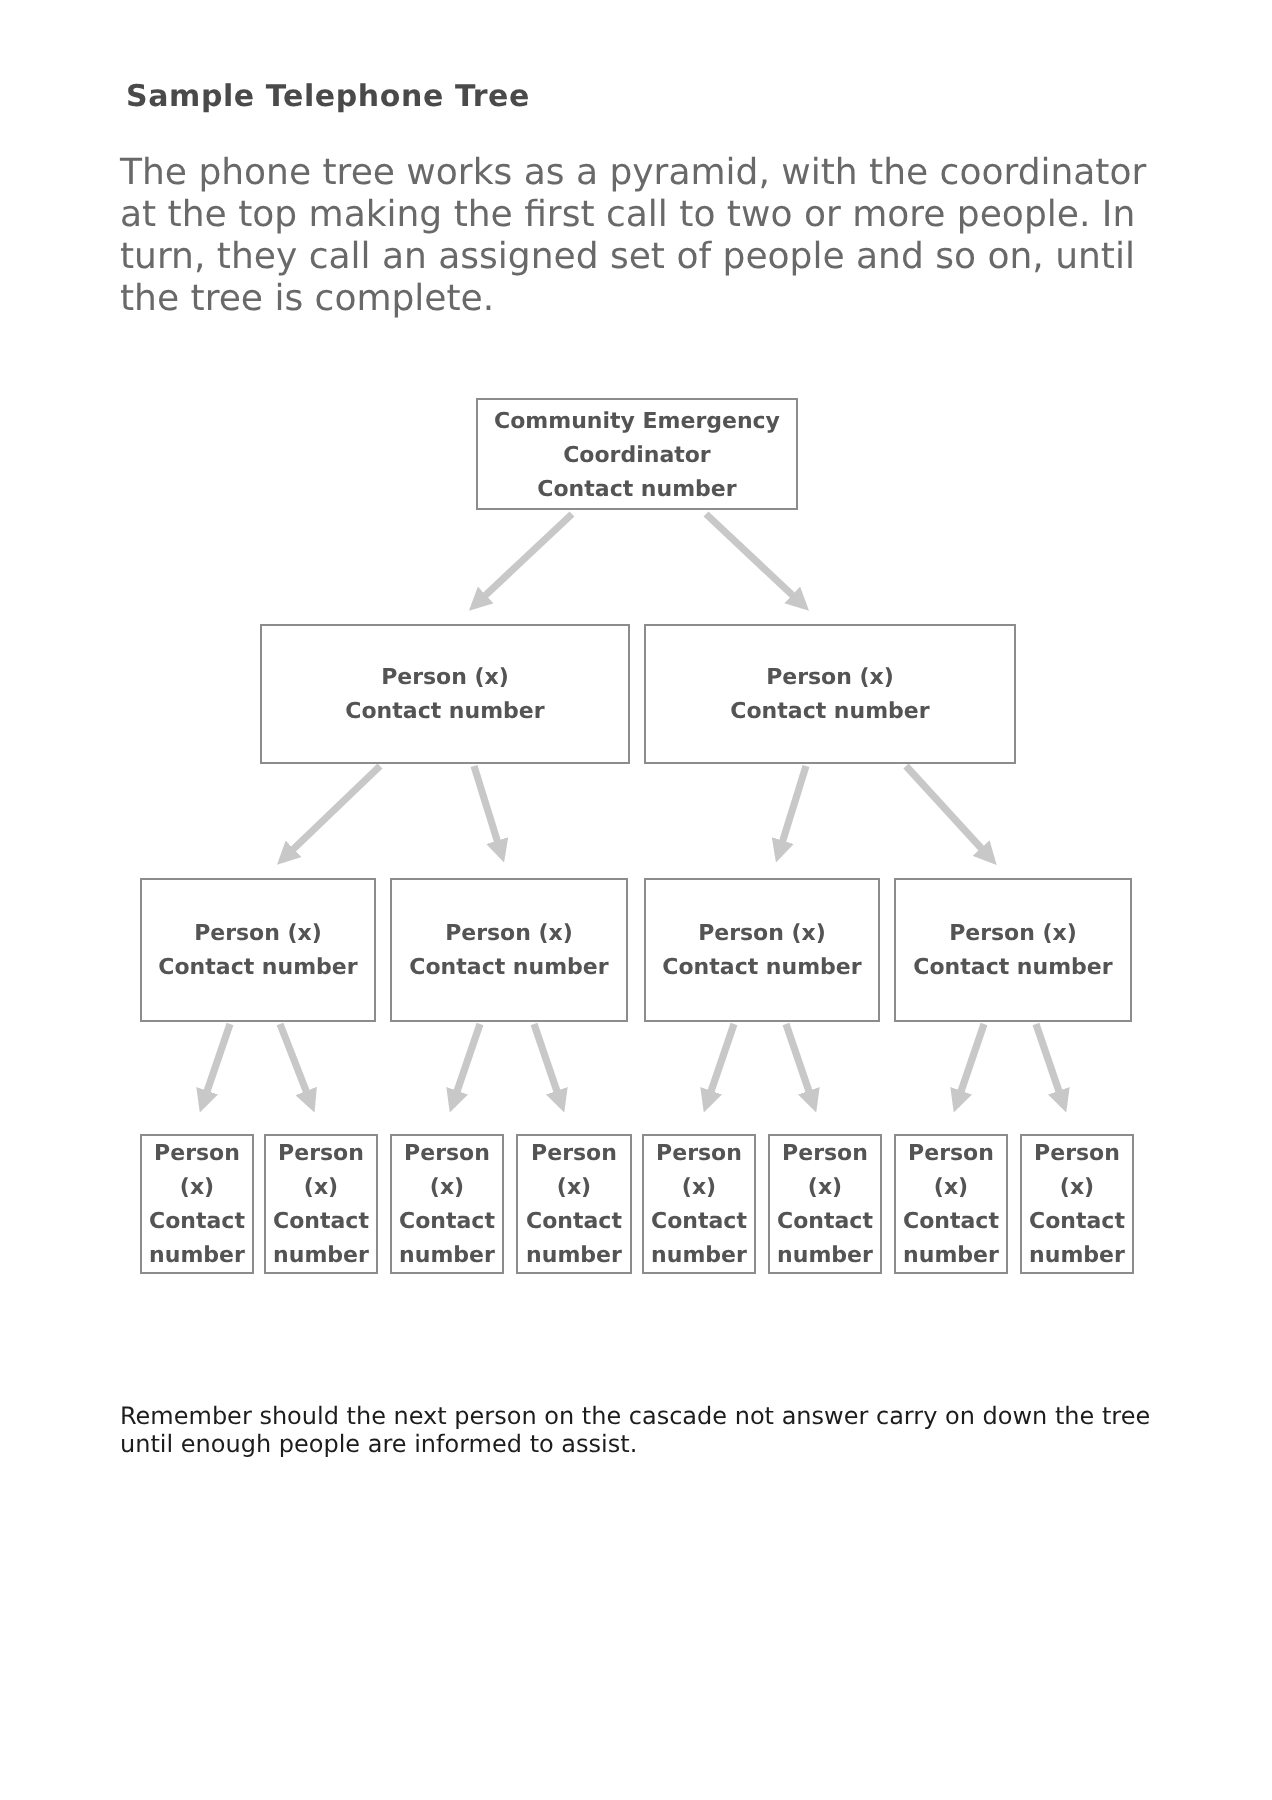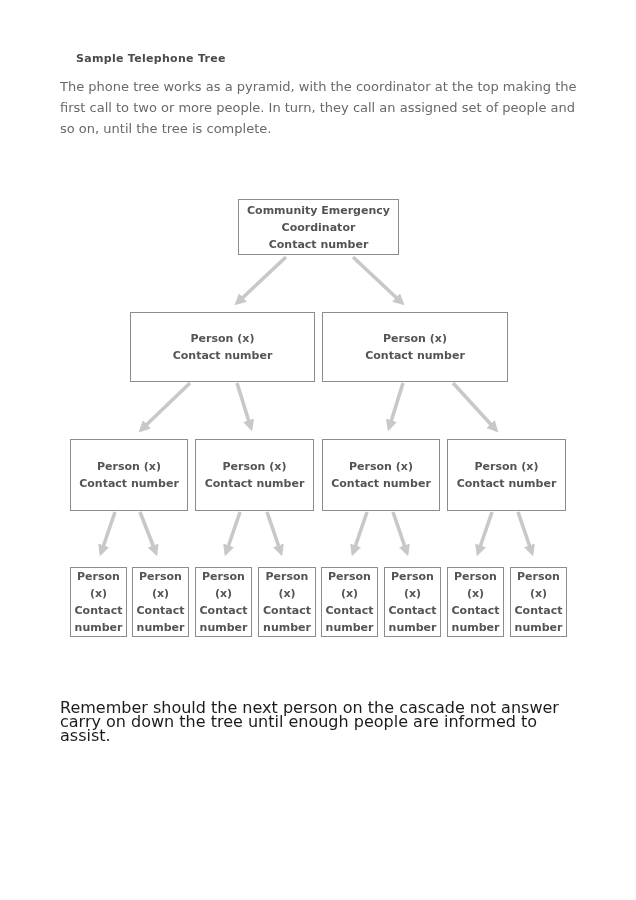--- a/index.html
+++ b/index.html
@@ -5,43 +5,43 @@
   html,body{margin:0;padding:0;background:#ffffff;}
   .page{
     position:relative;
     width:636px;height:900px;
     background:#ffffff;
     font-family:"DejaVu Sans","Liberation Sans",sans-serif;
     overflow:hidden;
   }
   .doc-title{
     position:absolute;left:60px;top:36px;
-    font-size:11px;font-weight:bold;color:#4a4a4a;
-    letter-spacing:0.3px;margin:16px;
+    font-size:15px;font-weight:bold;color:#4a4a4a;
+    letter-spacing:0.3px;margin:3px;
   }
   .intro-paragraph{
     position:absolute;left:60px;top:76px;width:520px;
-    font-size:13px;line-height:21px;color:#696969;margin:0;
+    font-size:18px;line-height:21px;color:#696969;margin:0;
   }
   .diagram{position:absolute;left:0;top:0;width:636px;height:900px;}
   .arrows-svg{position:absolute;left:0;top:0;}
   .tree-box{
     position:absolute;
     box-sizing:border-box;
     border:1px solid #8c8c8c;
     background:#ffffff;
     display:flex;flex-direction:column;
     justify-content:center;
     text-align:center;
     font-size:11px;font-weight:bold;color:#545454;
     line-height:17px;
   }
   .note-paragraph{
     position:absolute;left:60px;top:701px;width:524px;
-    font-size:16px;line-height:14px;color:#1c1c1c;margin:0;
+    font-size:12px;line-height:14px;color:#1c1c1c;margin:0;
   }
   .footer{position:absolute;left:60px;top:846px;width:517px;}
   .page-number{
     font-family:"DejaVu Serif","Liberation Serif",serif;
     font-size:10px;color:#333333;display:block;line-height:14px;
   }
   .footer-rule{
     border:0;border-top:1.5px solid #4a4a4a;margin:0;width:517px;
   }
   .footer-date{

